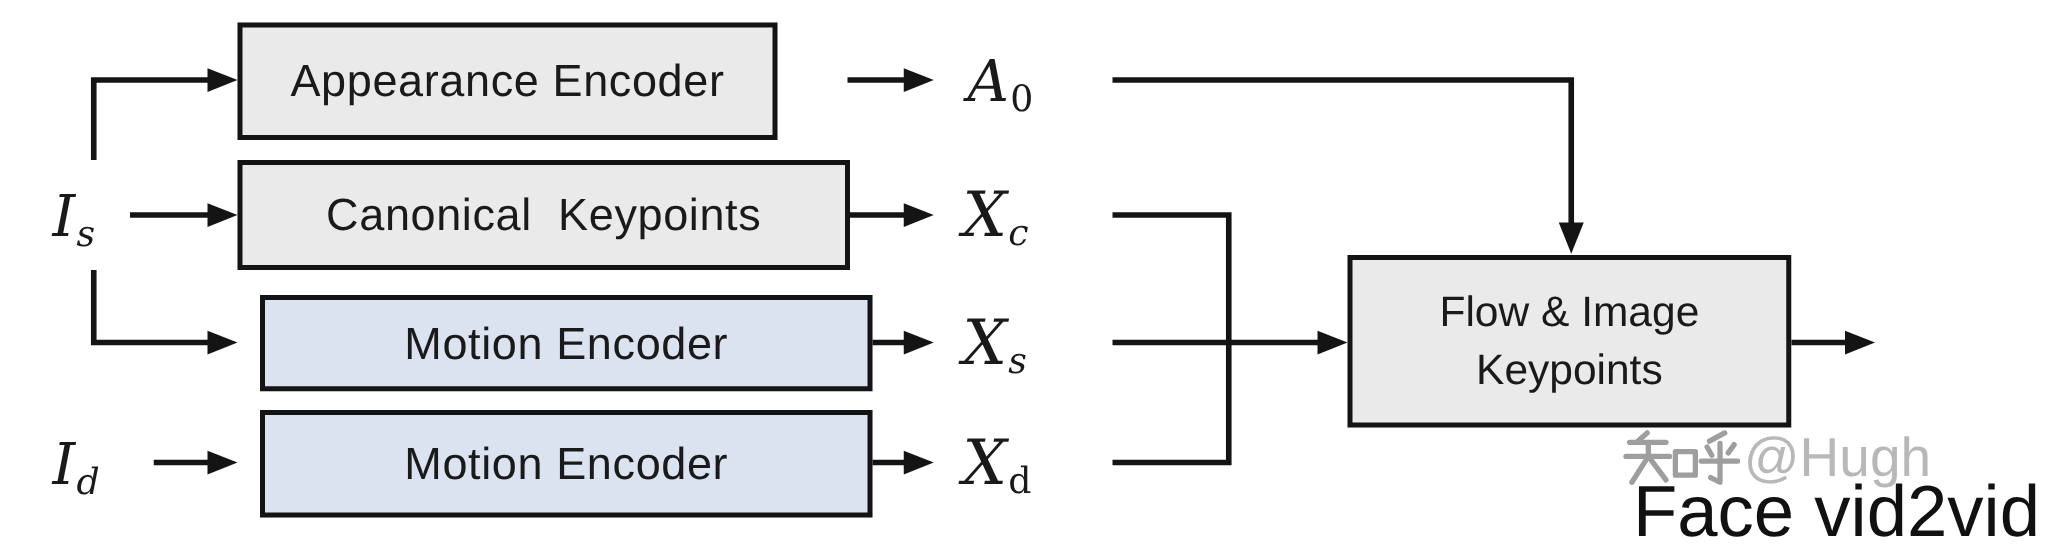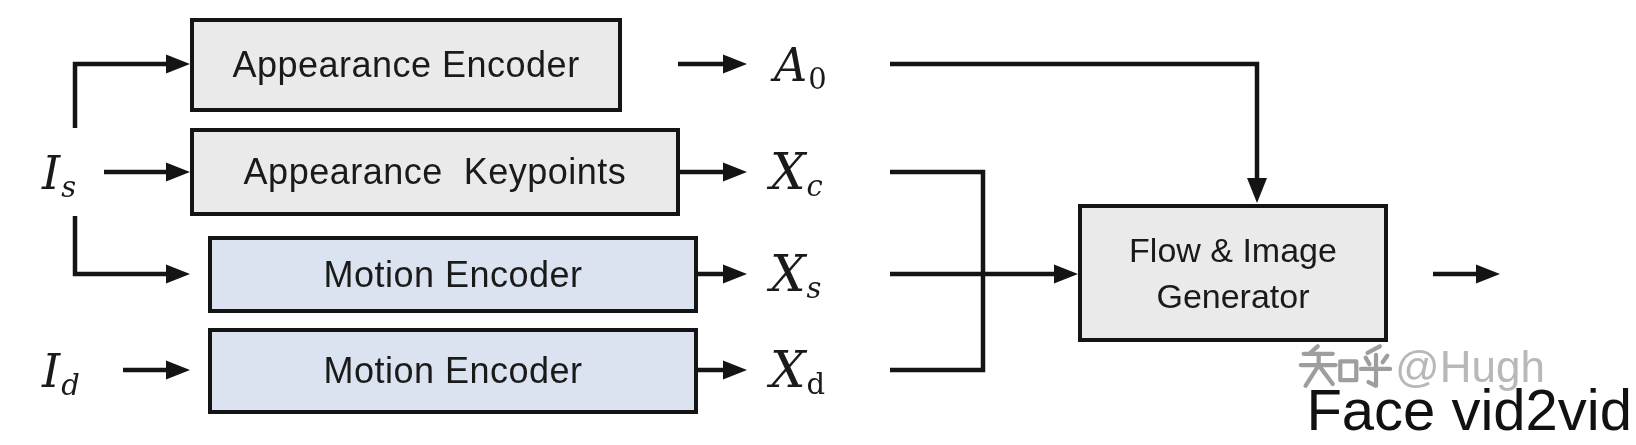--- a/index.html
+++ b/index.html
@@ -89,33 +89,33 @@
     <path class="head" d="M747,370 L723,360.5 L723,379.5 Z"></path>
     <path class="head" d="M1078,274 L1054,264.5 L1054,283.5 Z"></path>
     <path class="head" d="M1257,203 L1247,178 L1267,178 Z"></path>
     <path class="head" d="M1500,274 L1476,264.5 L1476,283.5 Z"></path>
   </svg>
 
   <div class="box gray" style="left:190px; top:18px; width:432px; height:94px;">
     <span class="box-label">Appearance Encoder</span>
   </div>
   <div class="box gray" style="left:190px; top:128px; width:490px; height:88px;">
-    <span class="box-label">Appearance  Keypoints</span>
+    <span class="box-label">Canonical  Keypoints</span>
   </div>
   <div class="box blue" style="left:190px; top:236px; width:490px; height:77px;">
     <span class="box-label">Motion Encoder</span>
   </div>
   <div class="box blue" style="left:190px; top:328px; width:490px; height:86px;">
     <span class="box-label">Motion Encoder</span>
   </div>
 
-  <div class="box gray" style="left:1078px; top:204px; width:310px; height:138px;align-items:center;">
+  <div class="box gray" style="left:1078px; top:204px; width:355px; height:138px;align-items:center;">
     <div class="gen-label">
       <div>Flow &amp; Image</div>
-      <div>Generator</div>
+      <div>Keypoints</div>
     </div>
   </div>
 
   <div class="mathlab" style="left:42px; top:140px;">
     <span class="mvar">I</span>
       <span class="msub">s</span>
   </div>
   <div class="mathlab" style="left:42px; top:338px;">
     <span class="mvar">I</span>
       <span class="msub">d</span>

